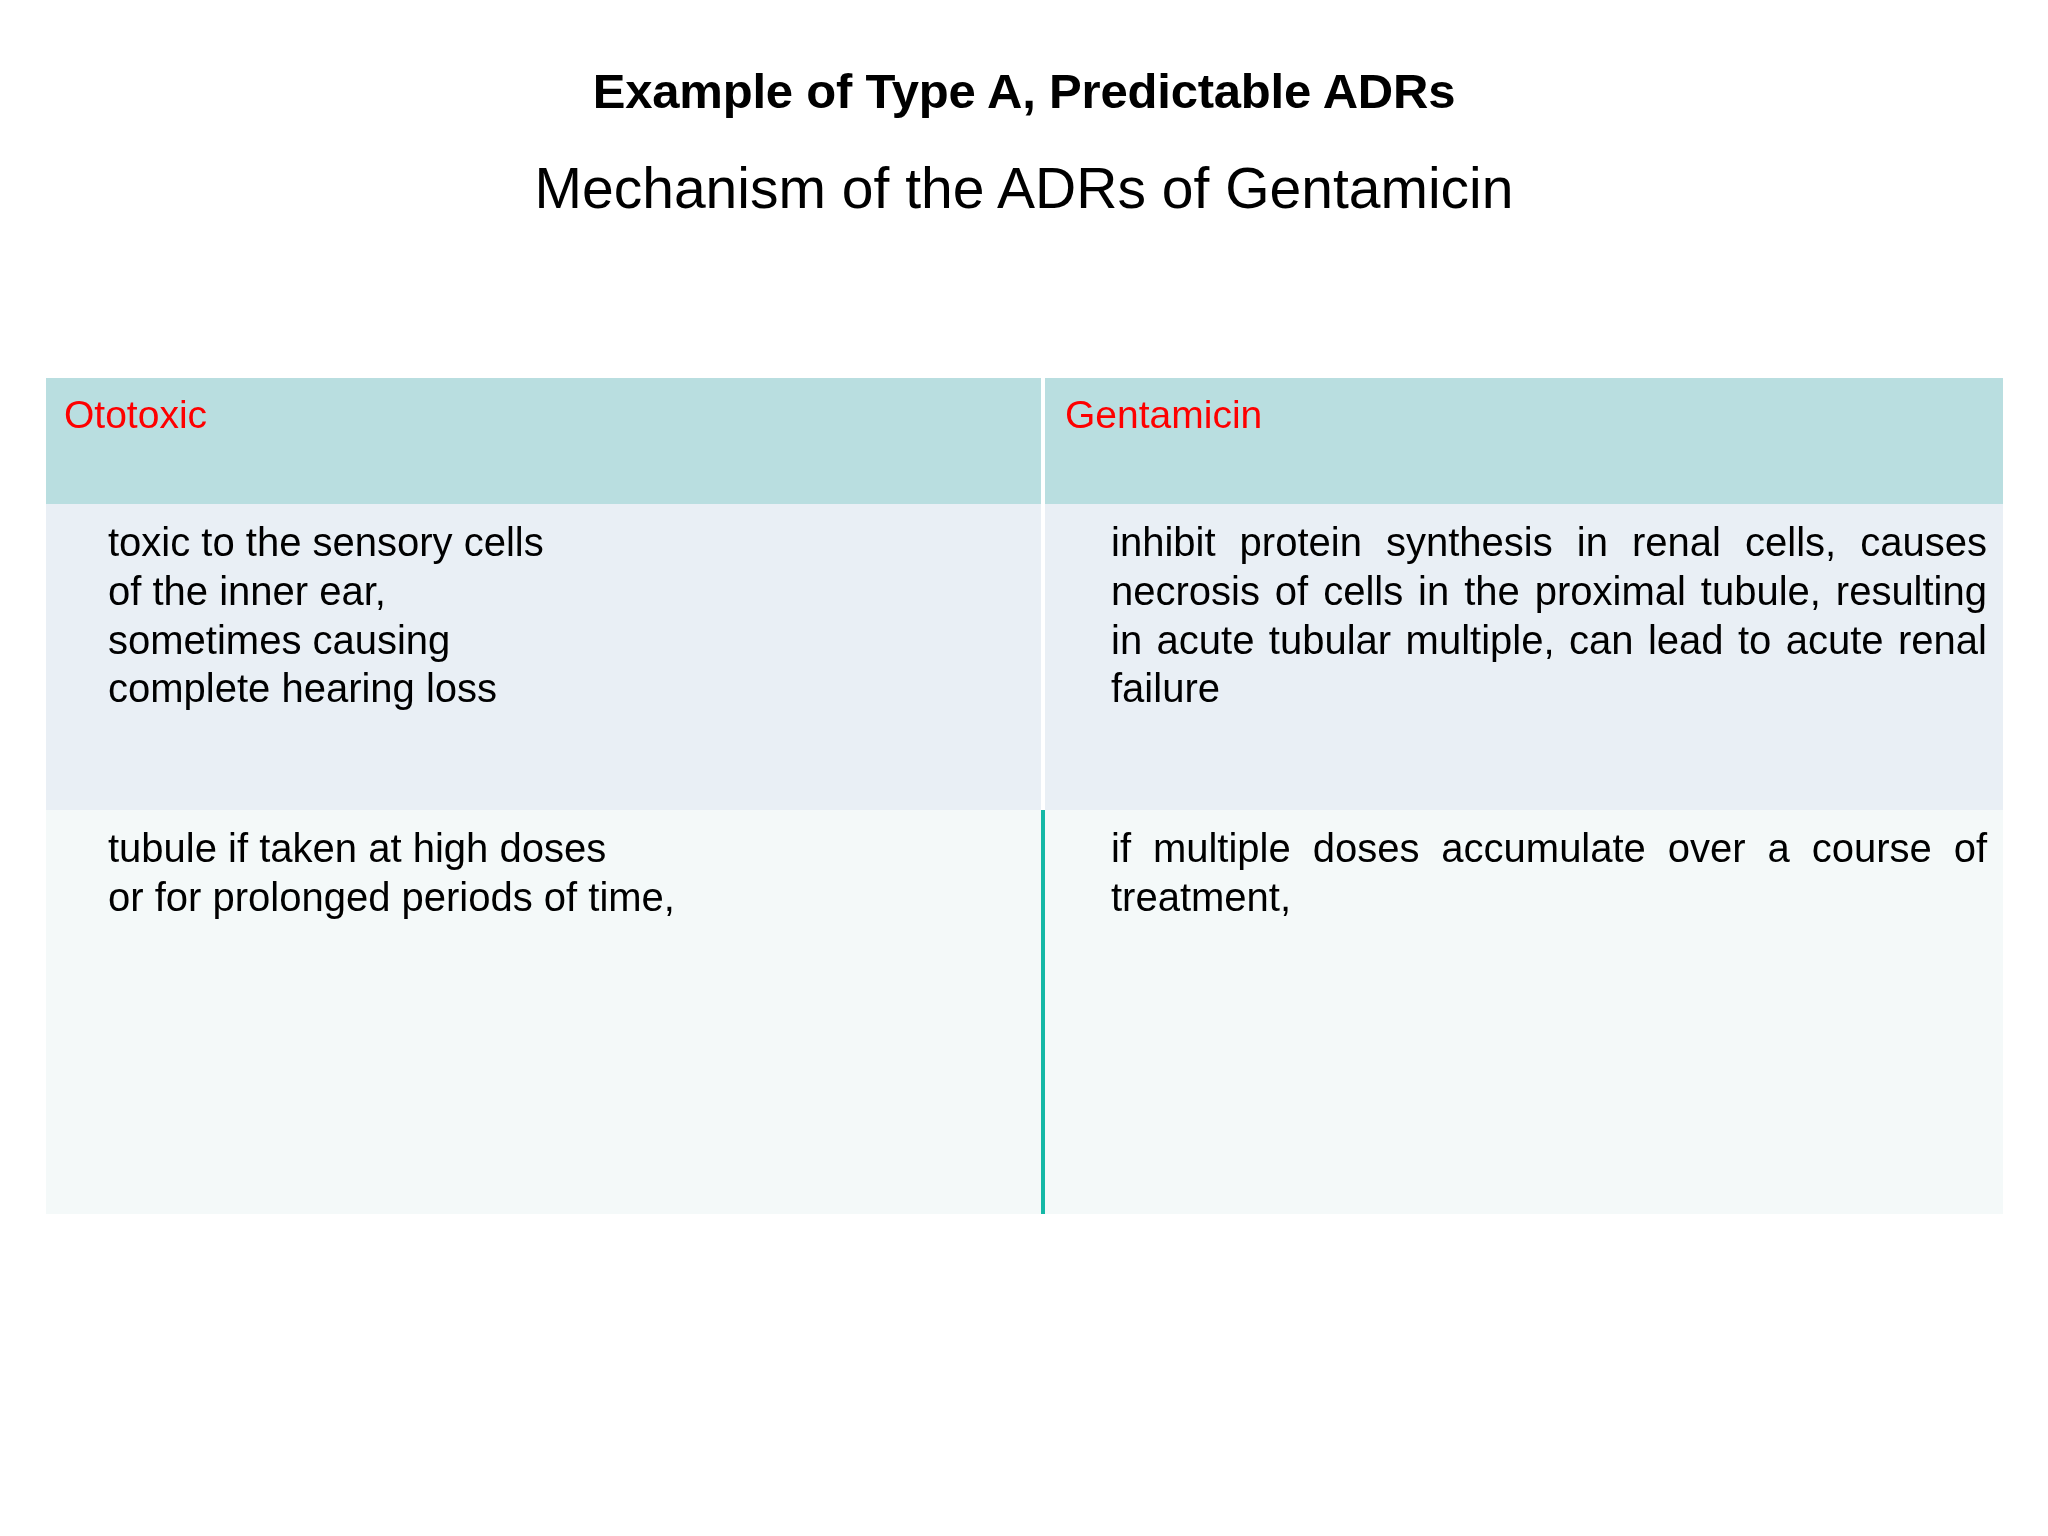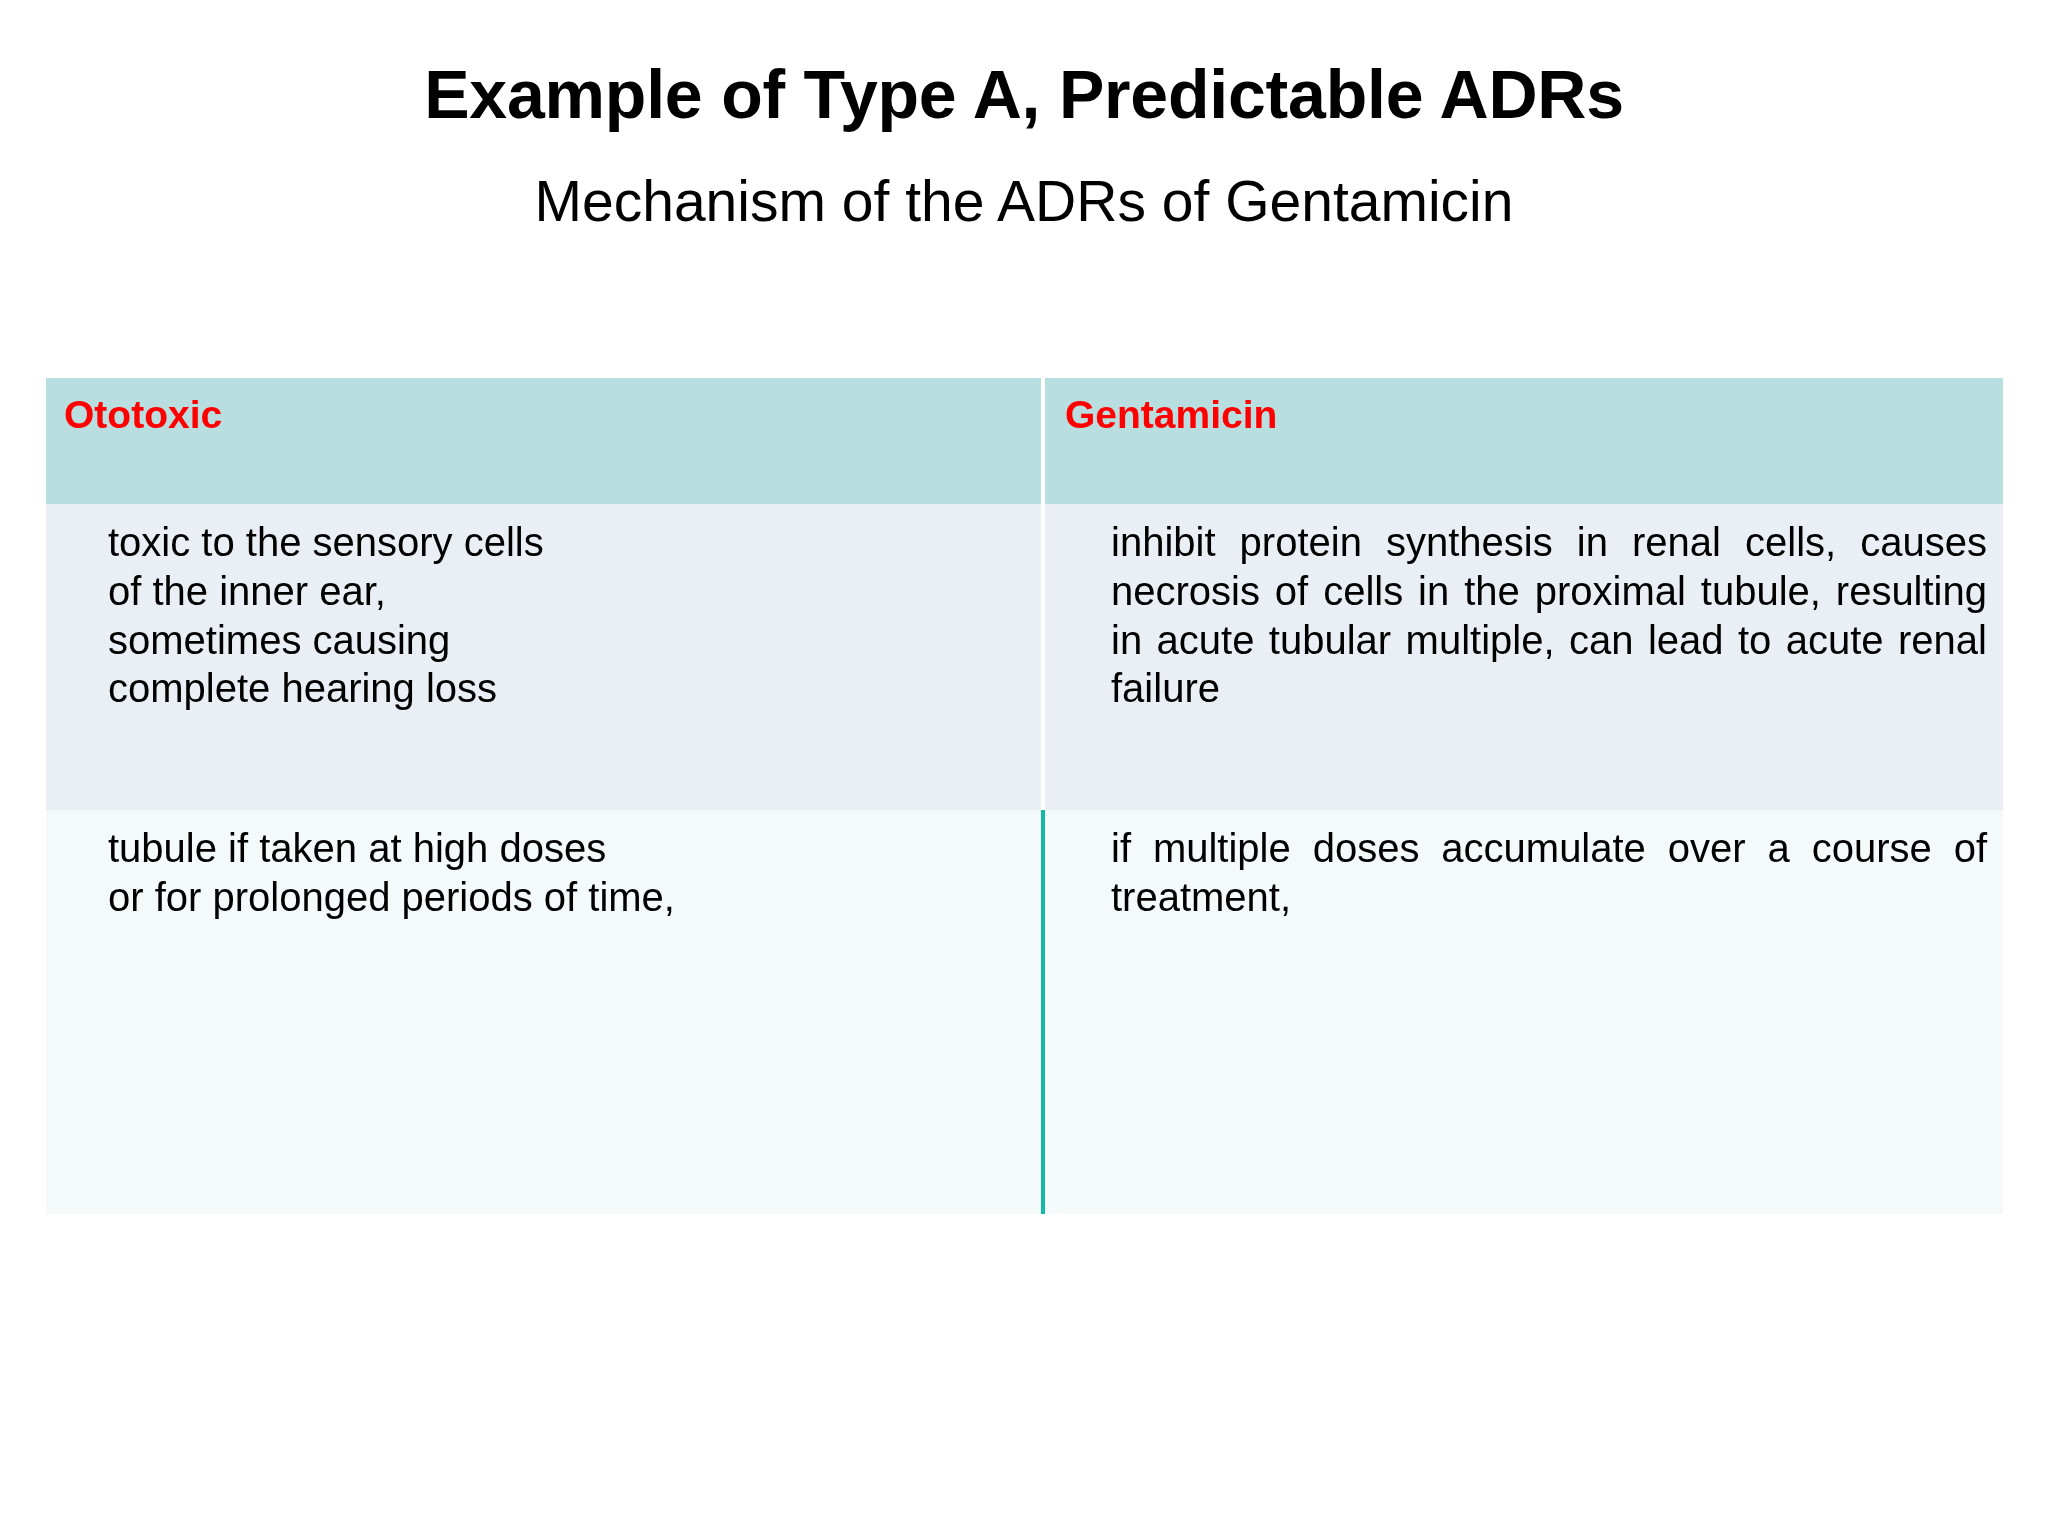--- a/index.html
+++ b/index.html
@@ -24,26 +24,26 @@
   
   .title-block {
     position: absolute;
     top: 52px;
     left: 0;
     width: 2048px;
     text-align: center;
   }
 
   .slide-title {
-    font-size: 68px;
+    font-size: 49px;
     font-weight: bold;
     color: #000000;
     letter-spacing: -0.2px;
     line-height: 1.12;
-    margin: 4px;
+    margin: 12px;
     white-space: nowrap;
   }
 
   .slide-subtitle {
     font-size: 57px;
     font-weight: normal;
     color: #000000;
     line-height: 1.12;
     margin: 12px;
     margin-top: 38px;
@@ -74,21 +74,21 @@
     background: #b9dee0;
     height: 110px;
     padding: 16px 0 0 18px !important;
   }
   .hdr-cell.right-cell {
     padding-left: 20px !important;
     border-left: 4px solid #ffffff;
   }
   .hdr-text {
     font-size: 39px;
-    font-weight: bold;
+    font-weight: normal;
     color: #fe0000;
     line-height: 1.1;
     display: block;
   }
 
   
   .body-cell-1 {
     background: #e9eff5;
     height: 292px;
     padding: 14px 0 0 16px !important;

